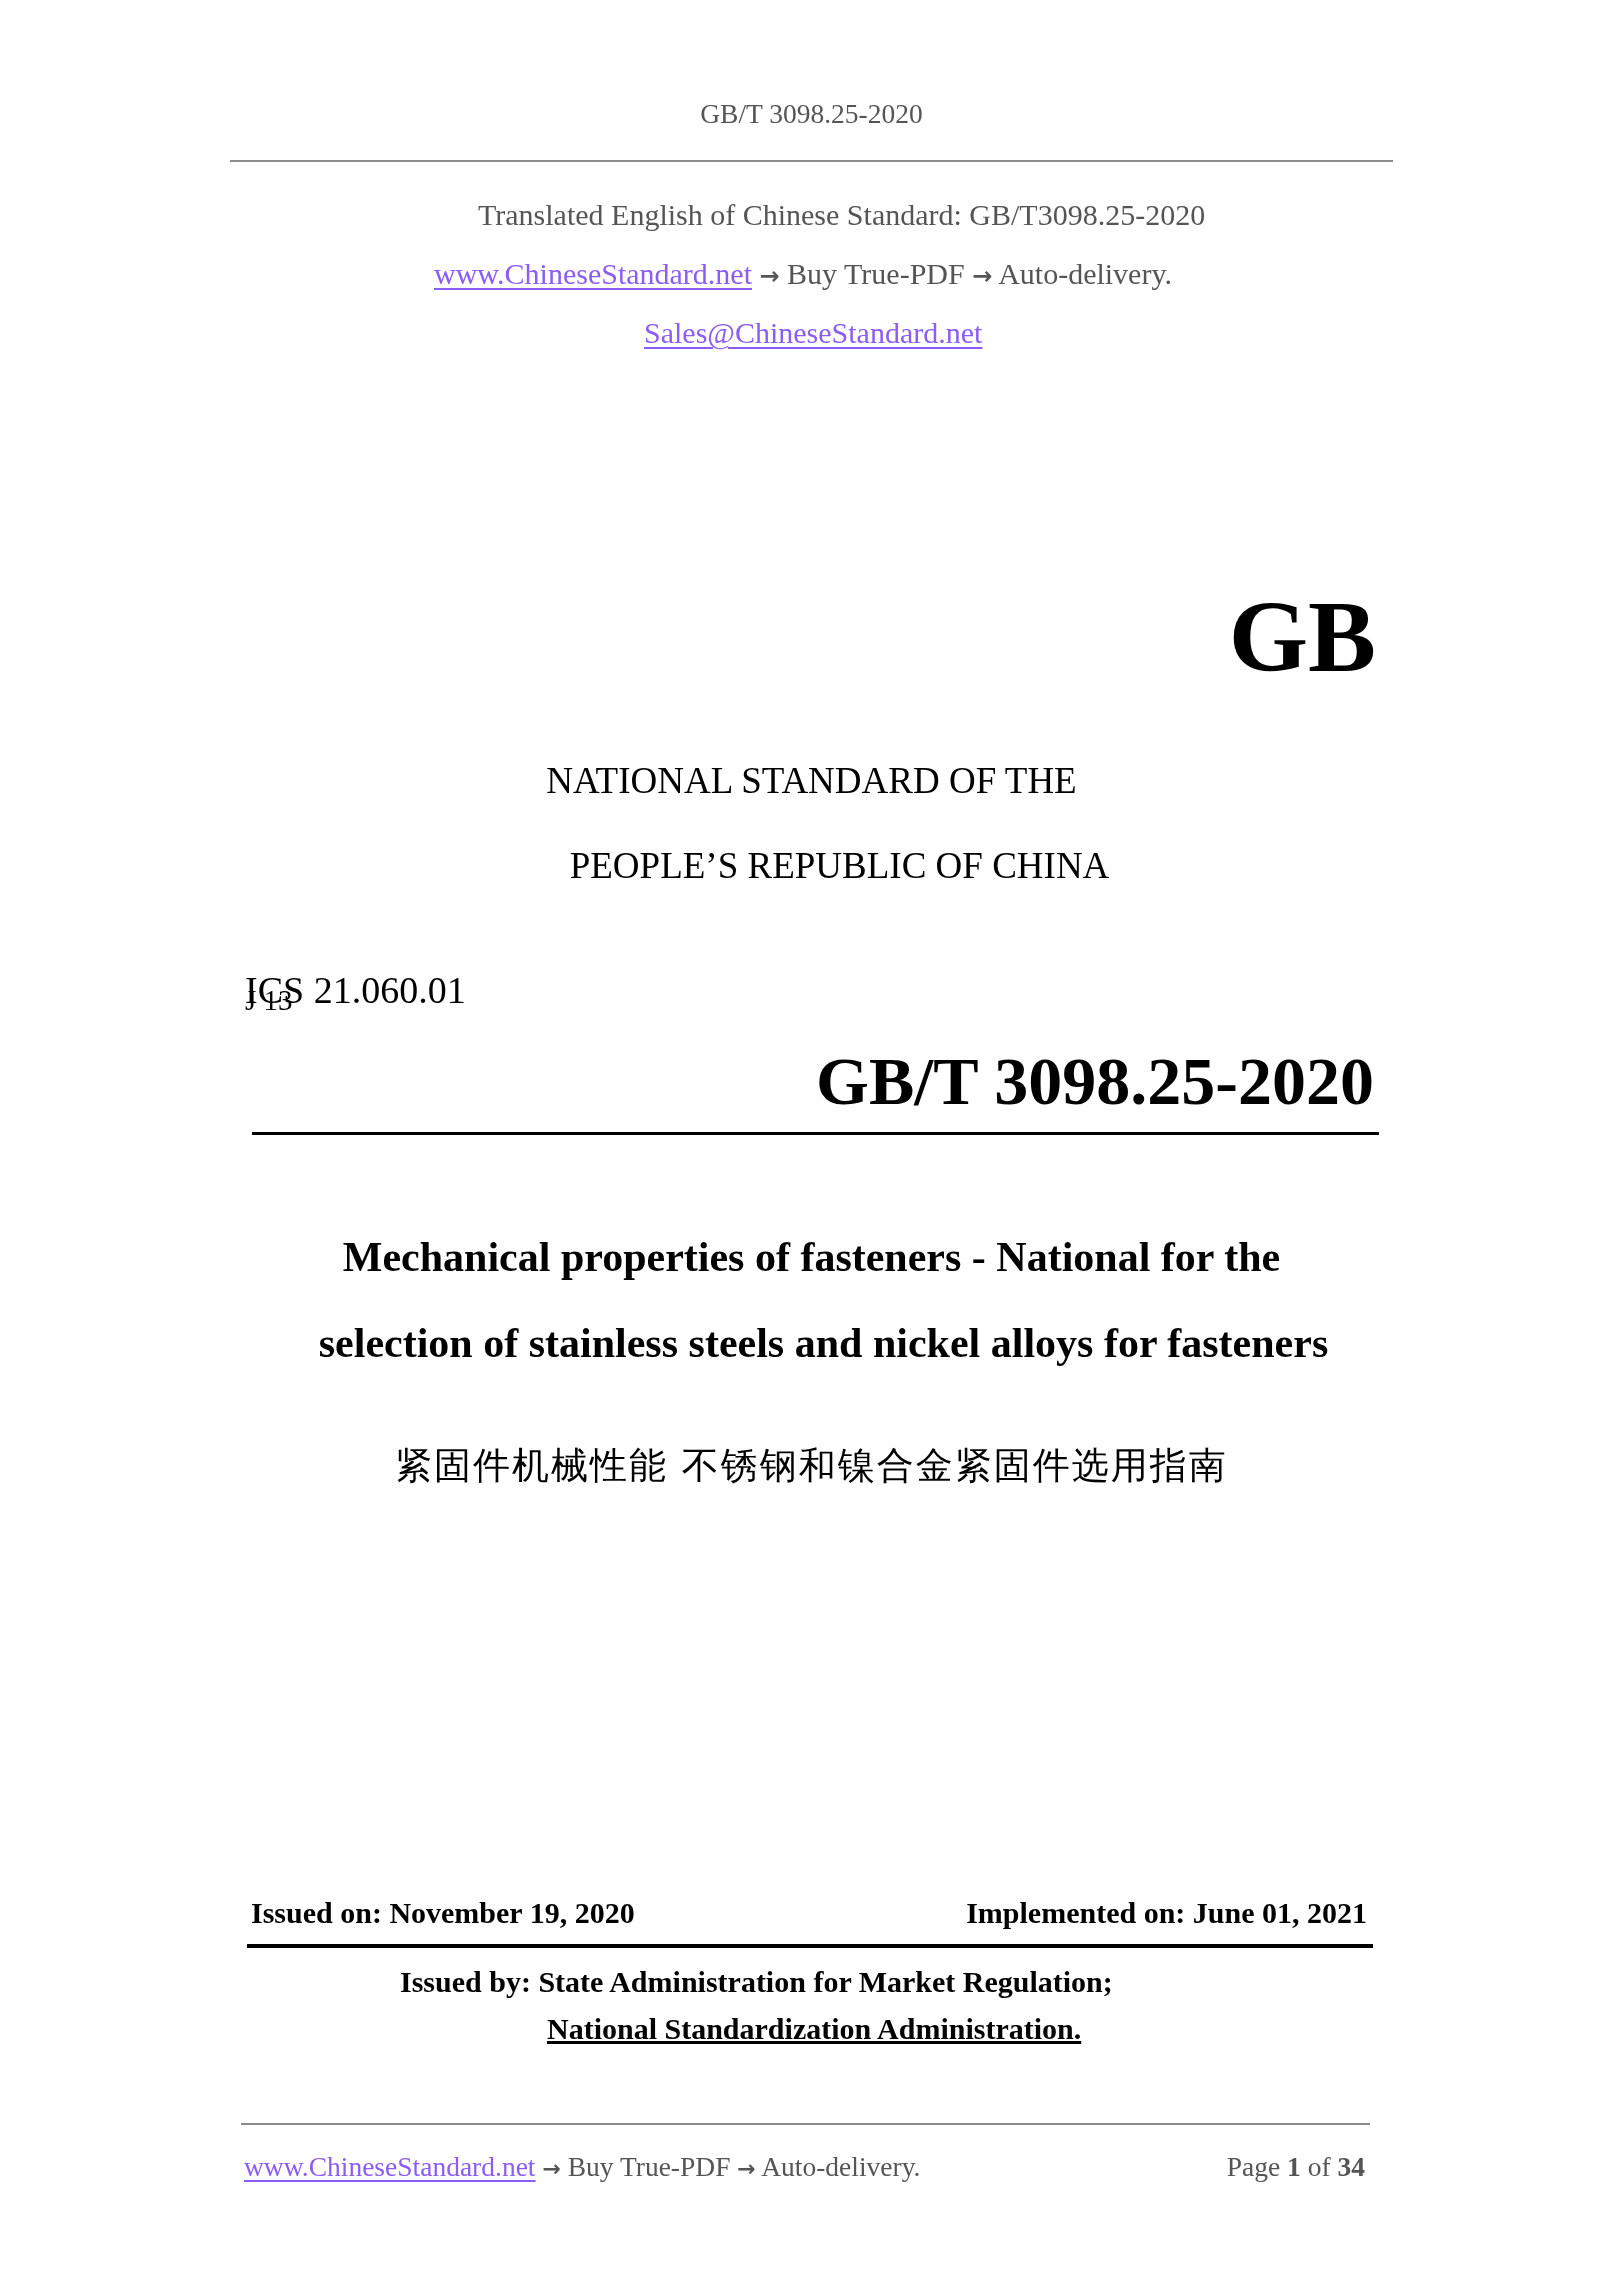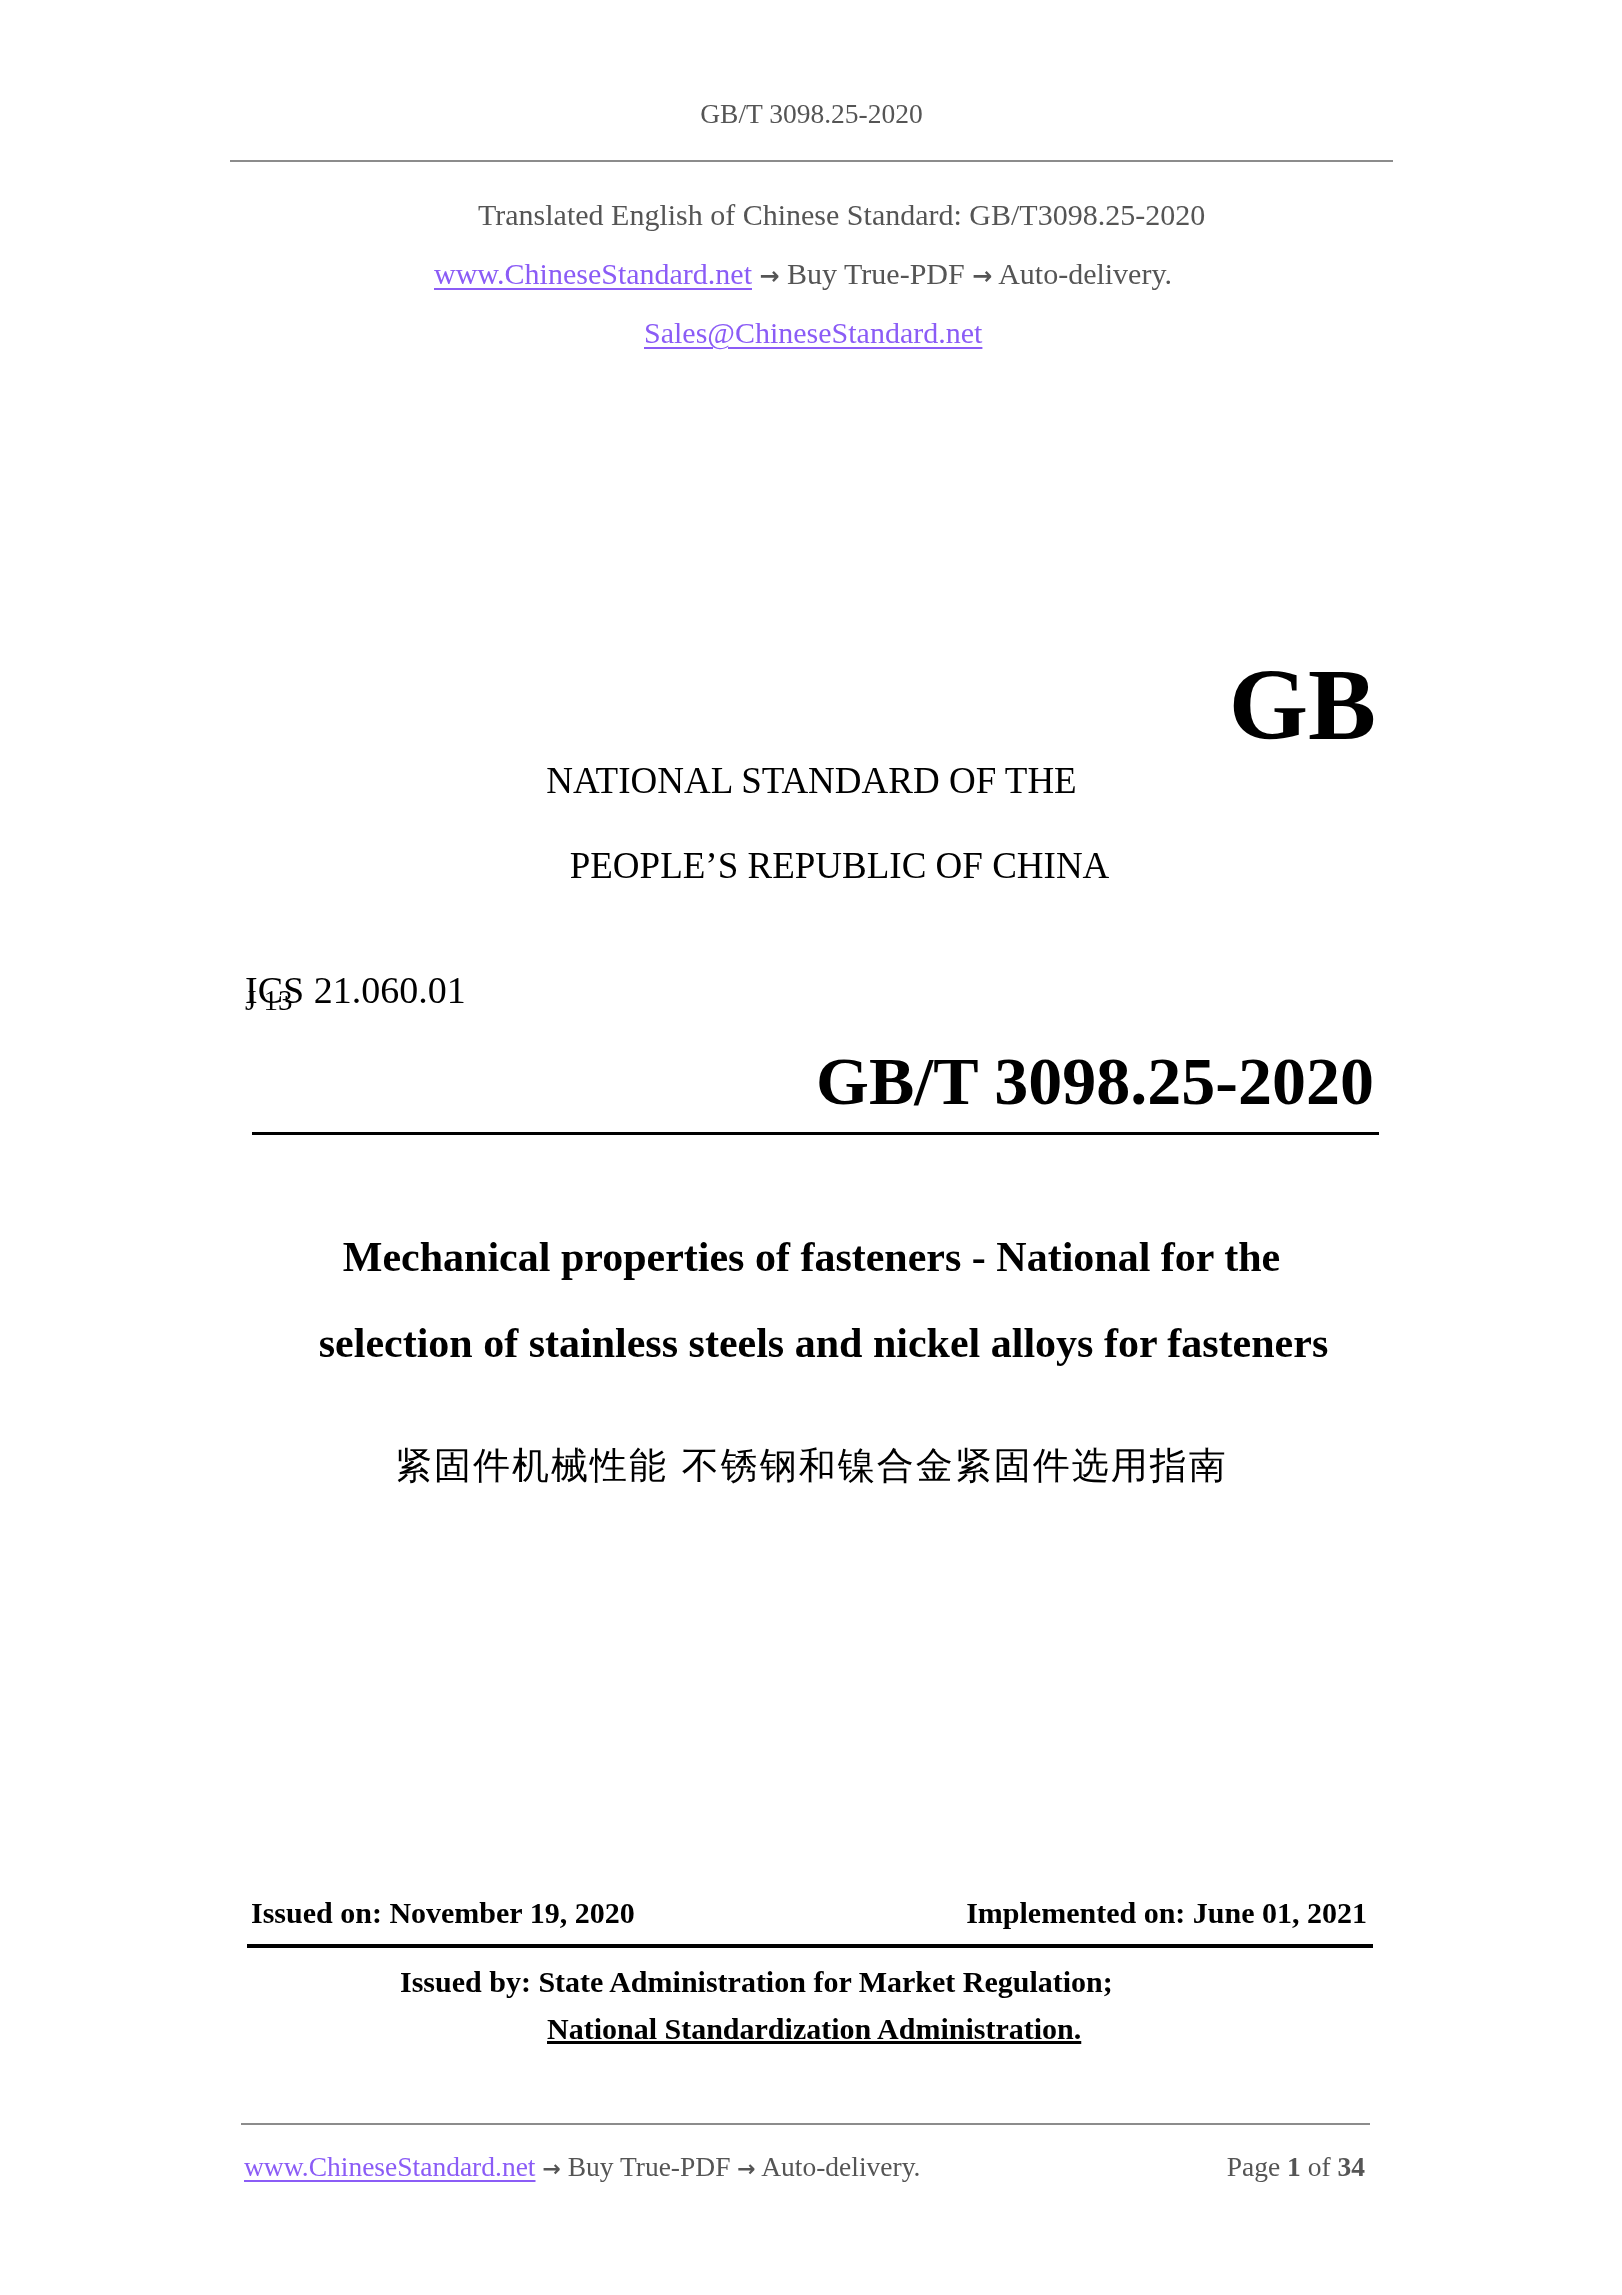--- a/index.html
+++ b/index.html
@@ -11,21 +11,21 @@
   a.link { color: #8b5cf6; text-decoration: underline; text-underline-offset: 3.9px; text-decoration-thickness: 2px; }
   .arrow { font-weight: bold; font-family: "DejaVu Sans", sans-serif; font-size: 0.8em; }
 
   #hdr-text { top: 98px; font-size: 27.5px; }
   #hdr-rule { left: 230px; top: 160px; width: 1163px; height: 2px; background: #8c8c8c; }
 
   #tr-line1 { top: 198px; left: 478px; font-size: 30px; }
   #tr-line2 { top: 257px; left: 434px; font-size: 30px; }
   #tr-line3 { top: 316px; left: 644px; font-size: 30px; }
 
-  #gb-mark { top: 644px; right: 247px; font-size: 102px; font-weight: bold; line-height: 1.2; margin-left: 48px; }
+  #gb-mark { top: 576px; right: 247px; font-size: 102px; font-weight: bold; line-height: 1.2; margin-left: 48px; }
 
   #ns-line1 { top: 759px; font-size: 37px; }
   #ns-line2 { top: 844px; font-size: 37px; padding-left: 28px; }
 
   #ics { top: 968px; left: 245px; font-size: 38px; }
   #ccs { top: 984px; left: 245px; font-size: 29px; }
 
   #std-number { top: 1042px; right: 249px; font-size: 68px; font-weight: bold; line-height: 1.15; }
   #std-rule { left: 252px; top: 1132px; width: 1127px; height: 3.3px; background: #000; }
 

